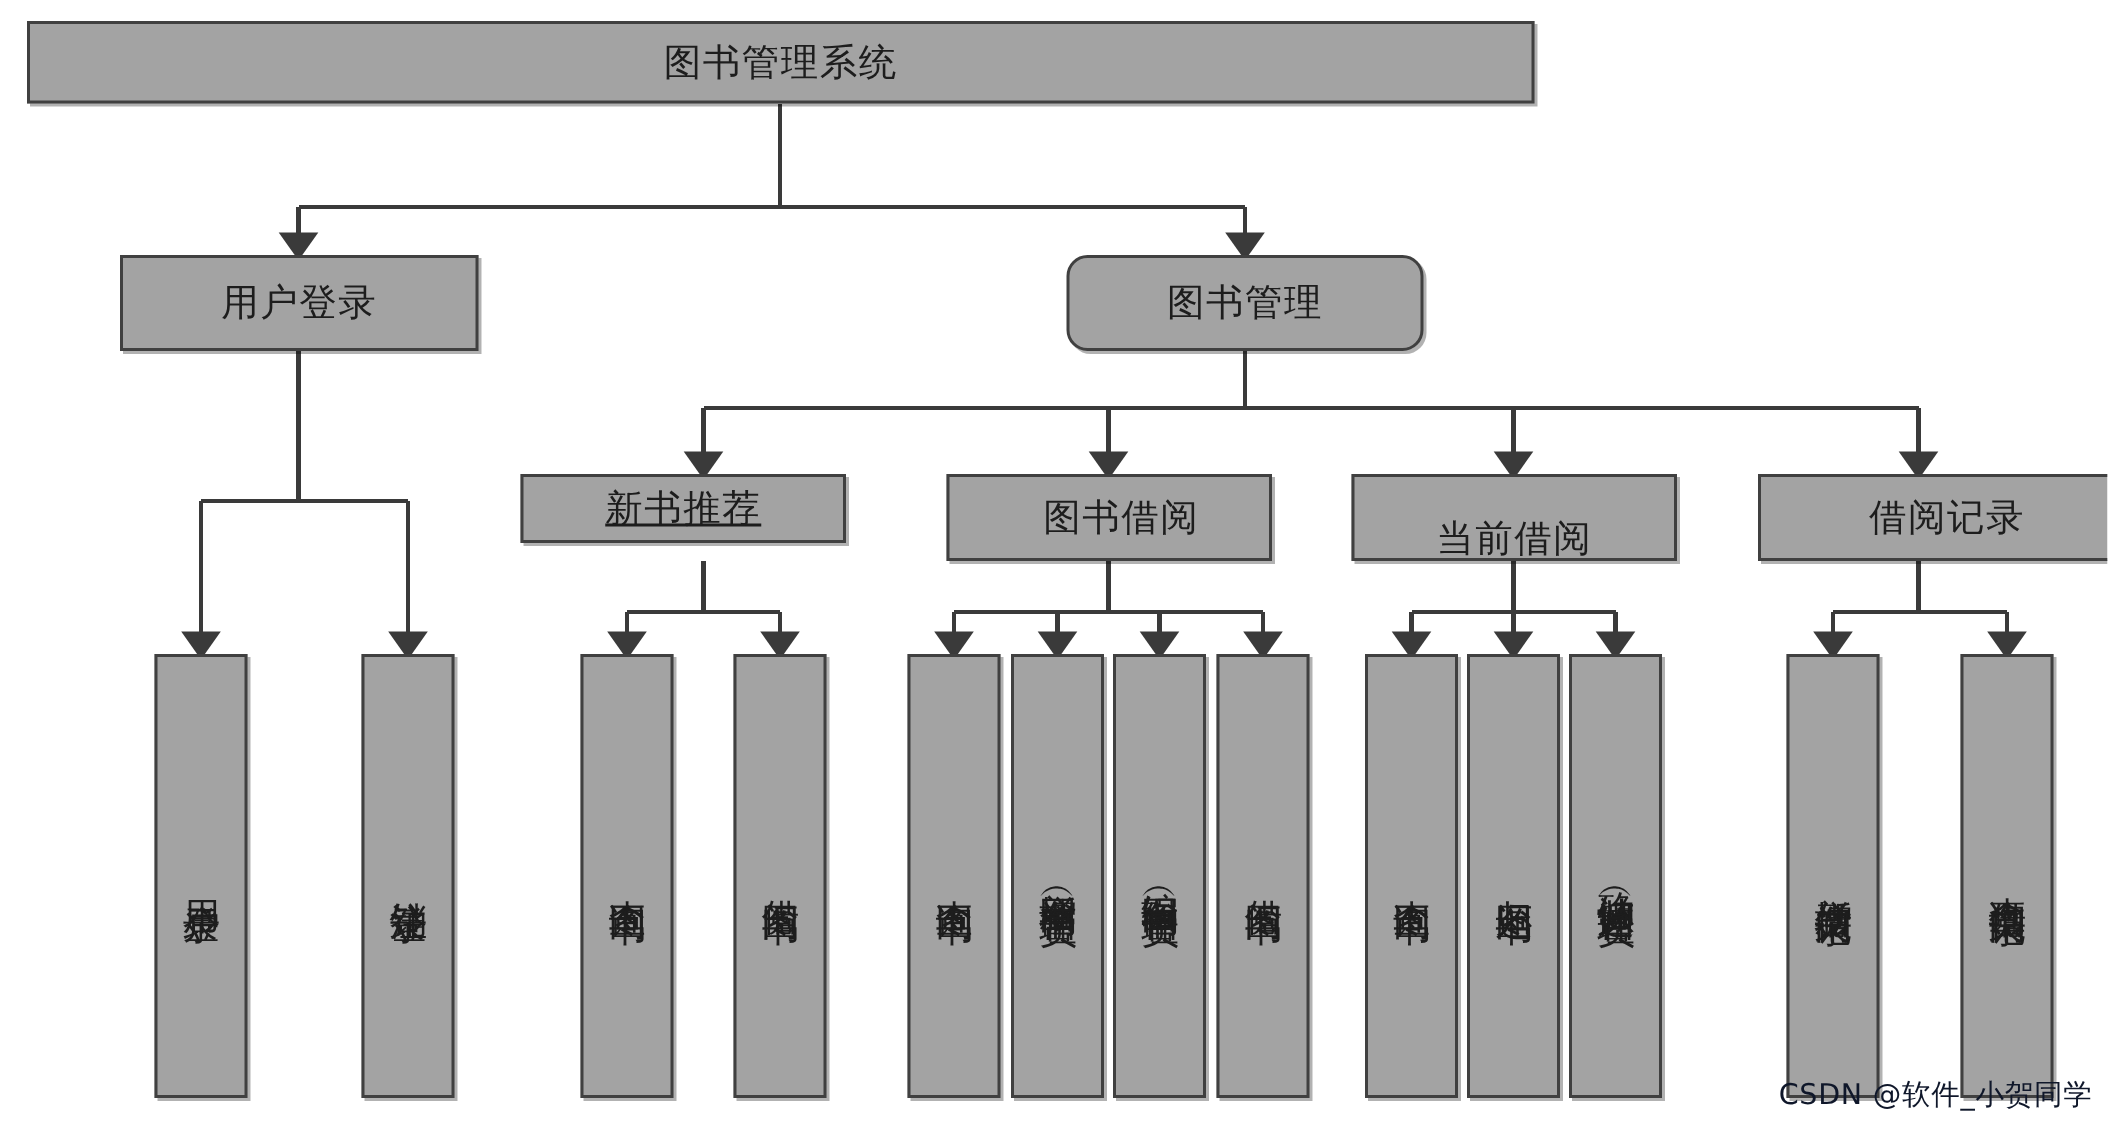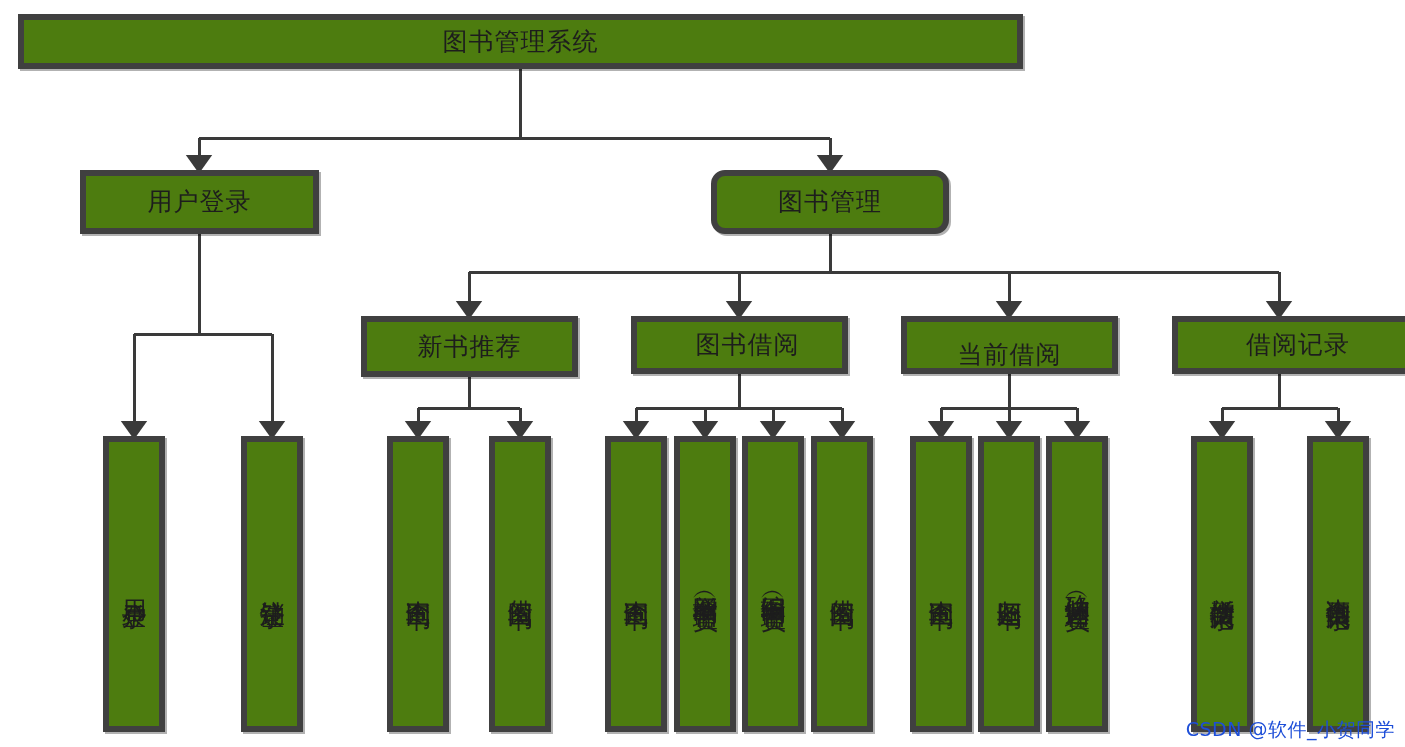--- a/index.html
+++ b/index.html
@@ -21,22 +21,22 @@
   #diagram-svg {
     position: absolute;
     left: 0;
     top: 0;
     width: 1405px;
     height: 747px;
   }
   .node {
     position: absolute;
     box-sizing: border-box;
-    background: #4d7c0f;
-    border: 6px solid #404040;
+    background: #a3a3a3;
+    border: 2px solid #404040;
     box-shadow: 2px 2px 0 rgba(0,0,0,0.30);
     display: flex;
     align-items: center;
     justify-content: center;
     color: #1d1d1d;
     z-index: 2;
   }
   .node.horiz {
     font-size: 25px;
     letter-spacing: 1px;
@@ -59,21 +59,21 @@
   }
   .node-label {
     display: block;
     text-align: center;
   }
   #watermark {
     position: absolute;
     right: 10px;
     bottom: 4px;
     font-size: 19px;
-    color: #1d4ed8;
+    color: #0f172a;
     letter-spacing: 0.5px;
     white-space: nowrap;
     z-index: 3;
     font-family: "DejaVu Sans", "Liberation Sans", sans-serif;
   }
 </style>
 </head>
 <body>
 
 <div id="diagram-root">
@@ -135,21 +135,21 @@
     <span class="node-label">图书管理系统</span>
   </div>
 
   <div class="node horiz" style="left:80px; top:170px; width:239px; height:64px;">
     <span class="node-label">用户登录</span>
   </div>
   <div class="node horiz" style="left:711px; top:170px; width:238px; height:64px;border-radius:14px;">
     <span class="node-label">图书管理</span>
   </div>
 
-  <div class="node horiz" style="left:361px; top:316px; width:217px; height:61px;">
+  <div class="node horiz" style="left:347px; top:316px; width:217px; height:46px;text-decoration:underline;">
     <span class="node-label">新书推荐</span>
   </div>
   <div class="node horiz" style="left:631px; top:316px; width:217px; height:58px;padding-left:16px;">
     <span class="node-label">图书借阅</span>
   </div>
   <div class="node horiz" style="left:901px; top:316px; width:217px; height:58px;align-items:flex-end;">
     <span class="node-label">当前借阅</span>
   </div>
   <div class="node horiz" style="left:1172px; top:316px; width:252px; height:58px;">
     <span class="node-label">借阅记录</span>

